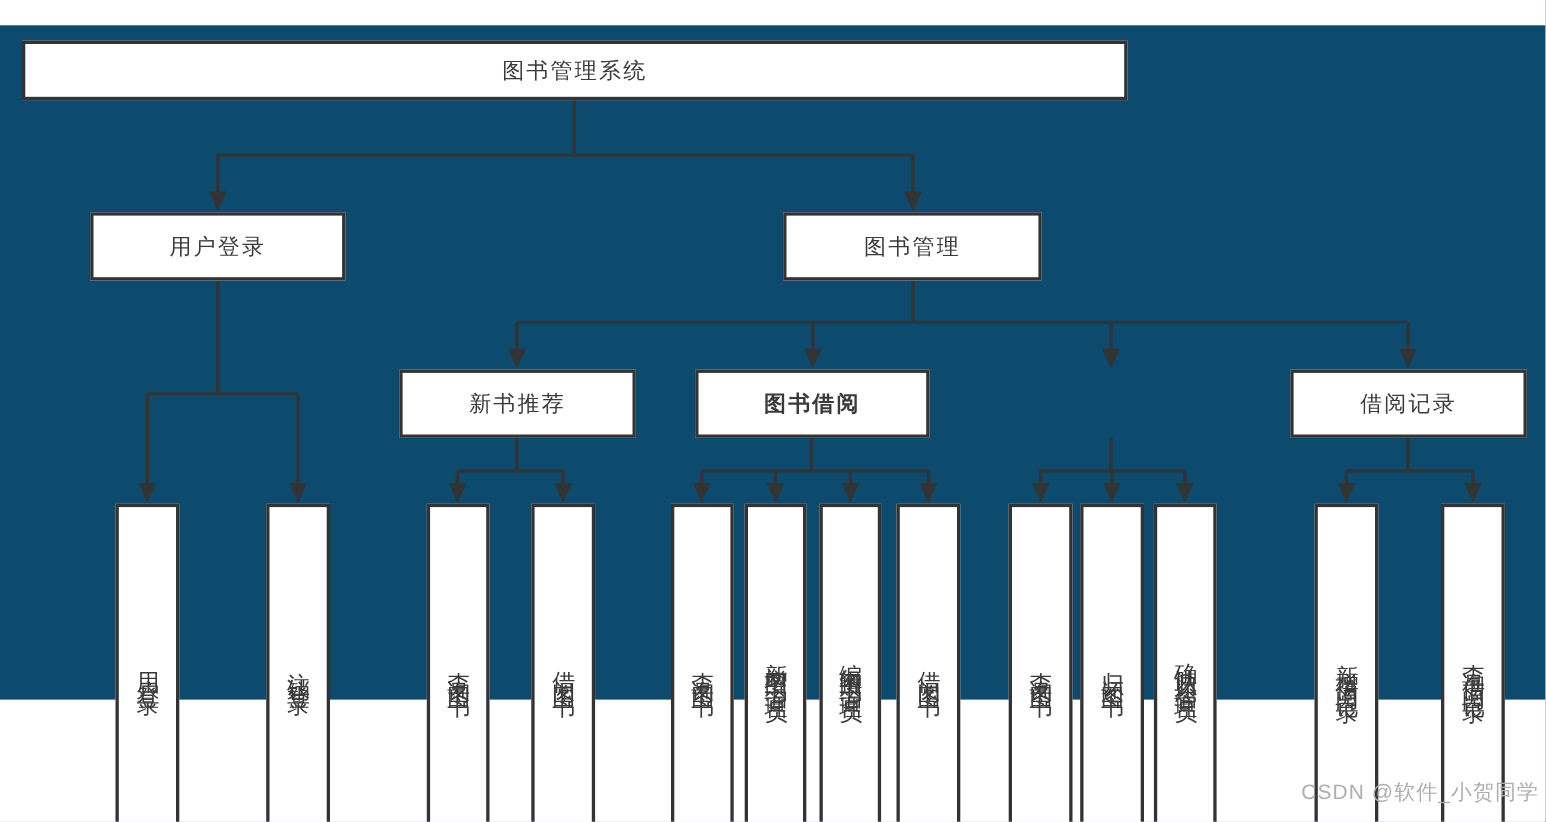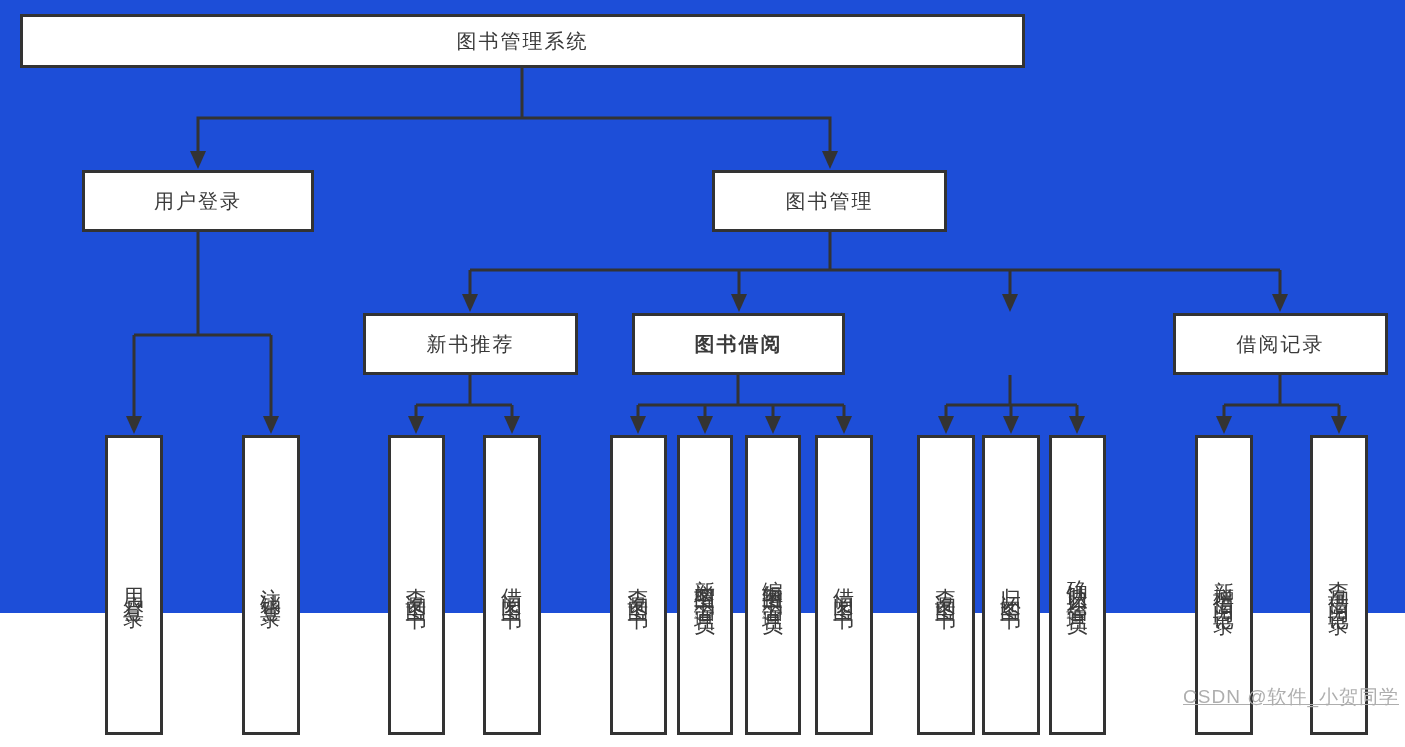--- a/index.html
+++ b/index.html
@@ -1,19 +1,19 @@
 <!DOCTYPE html>
 <html><head>
 <meta charset="utf-8">
 <style>
   * { box-sizing: border-box; margin: 0; padding: 0; }
   html, body { width: 1405px; height: 747px; background: #ffffff; overflow: hidden; }
   body { font-family: "Liberation Sans", "DejaVu Sans", sans-serif; color: #3a3a3a; }
 
-  .canvas { position: relative; width: 1405px; height: 613px; background: #1d4ed8; }
+  .canvas { position: relative; width: 1405px; height: 613px; background: #0c4a6e; margin-top: 23px; }
 
   .connectors { position: absolute; left: 0; top: 0; width: 1405px; height: 747px; z-index: 1; }
 
   .node {
     position: absolute;
     border: 3px solid #333;
     background: #fff;
     display: flex;
     align-items: center;
     justify-content: center;
@@ -71,21 +71,20 @@
   .l-rec-q     { left: 1310px; width: 58px; }
 
   .watermark {
     position: absolute;
     right: 6px;
     top: 684px;
     z-index: 3;
     font-size: 19px;
     letter-spacing: 1px;
     color: #aeaeae;
-    text-decoration: underline;
   }
 </style>
 </head>
 <body>
 
 <div class="canvas">
 
   <svg class="connectors" viewBox="0 0 1405 747" xmlns="http://www.w3.org/2000/svg">
     <g stroke="#333" stroke-width="3" fill="none">
       <path d="M522 68 L522 118 M198 118 L830 118 M198 116.5 L198 152 M830 116.5 L830 152"></path>

